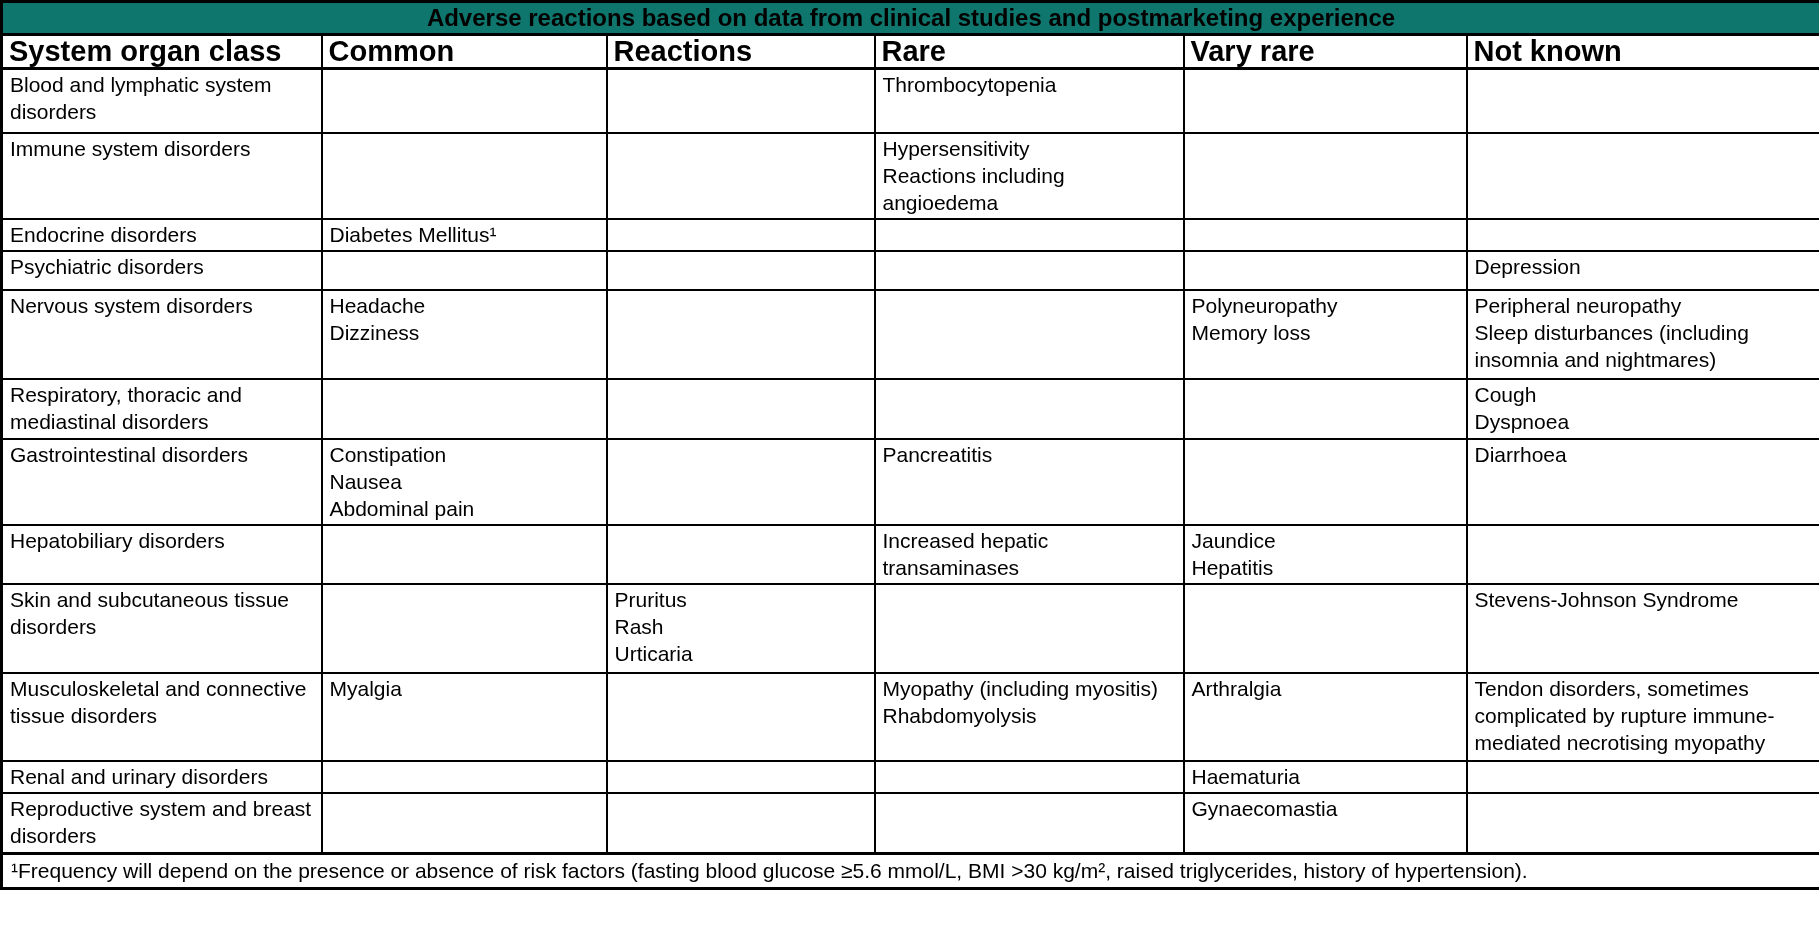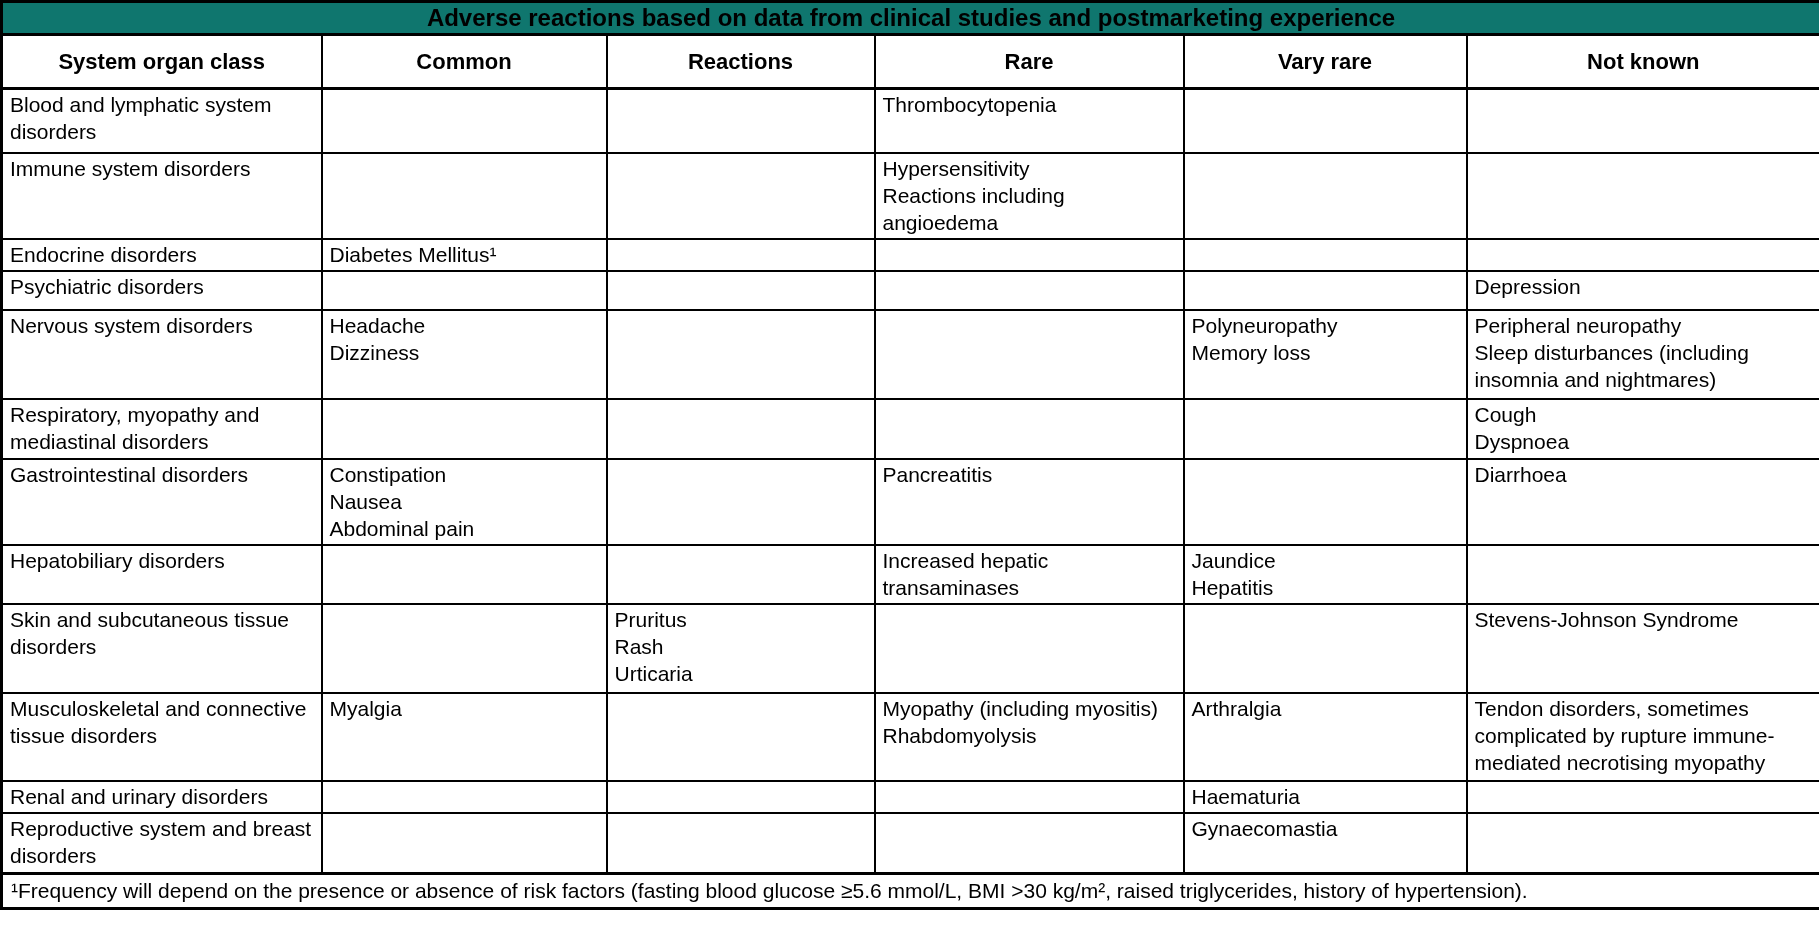--- a/index.html
+++ b/index.html
@@ -31,25 +31,25 @@
     font-weight: bold;
     text-align: center;
     font-size: 24px;
     line-height: 26px;
     border-bottom-width: 3px;
     padding: 2px 6px;
     white-space: normal;
   }
   tr.header-row th {
     font-weight: bold;
-    text-align: center;
-    font-size: 22px;
+    text-align: left;
+    font-size: 29px;
     line-height: 27px;
     border-bottom-width: 3px;
-    padding: 12px 6px;
+    padding: 2px 6px;
     white-space: normal;
   }
   tr.footnote-row td {
     border-top-width: 3px;
     font-size: 21px;
     line-height: 28px;
     padding: 2px 8px;
     white-space: normal;
   }
   
@@ -138,21 +138,21 @@
 Dizziness</td>
     <td></td>
     <td></td>
     <td>Polyneuropathy
 Memory loss</td>
     <td>Peripheral neuropathy
 Sleep disturbances (including insomnia and nightmares)</td>
   </tr>
 
   <tr class="r5">
-    <td>Respiratory, myopathy and mediastinal disorders</td>
+    <td>Respiratory, thoracic and mediastinal disorders</td>
     <td></td>
     <td></td>
     <td></td>
     <td></td>
     <td>Cough
 Dyspnoea</td>
   </tr>
 
   <tr class="r6">
     <td>Gastrointestinal disorders</td>

